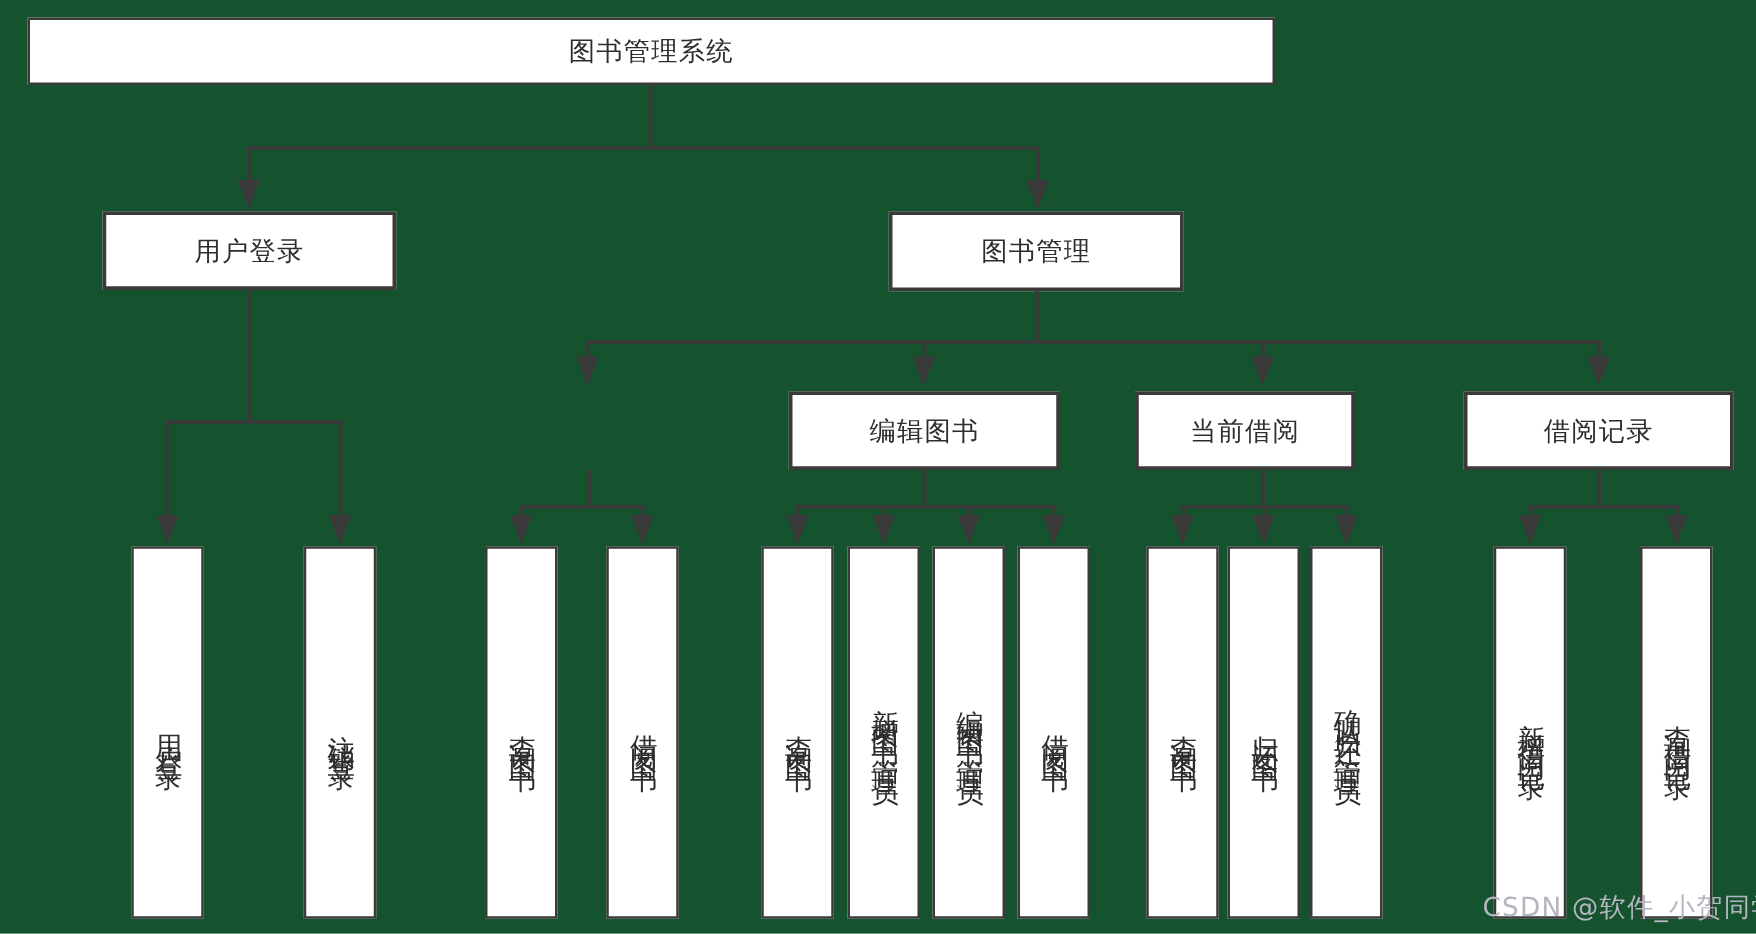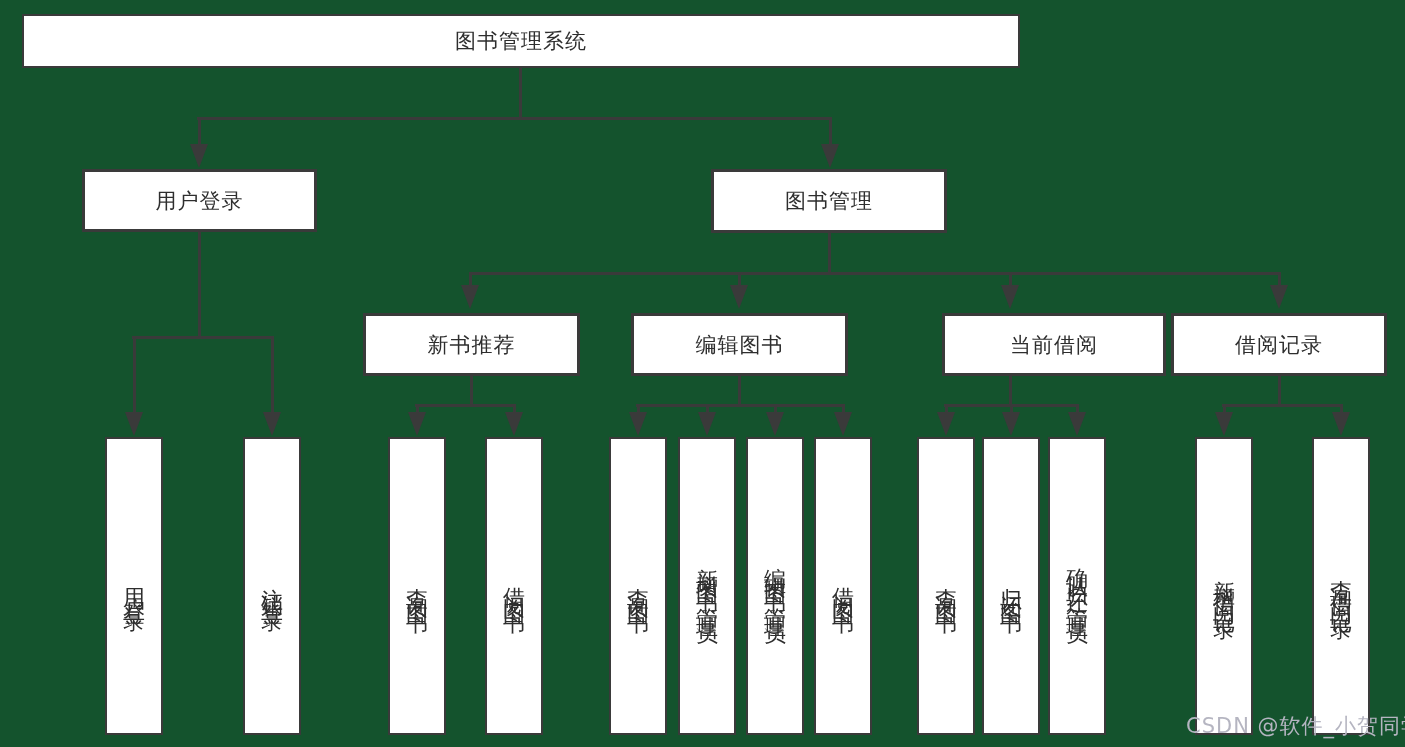--- a/index.html
+++ b/index.html
@@ -95,27 +95,24 @@
   <div class="hline" style="left:469px; top:272px; width:811px;"></div>
   <div class="vline" style="left:469px; top:272px; height:15px;"></div>
   <div class="arrow" style="left:461px; top:285px;"></div>
   <div class="vline" style="left:738px; top:272px; height:15px;"></div>
   <div class="arrow" style="left:730px; top:285px;"></div>
   <div class="vline" style="left:1009px; top:272px; height:15px;"></div>
   <div class="arrow" style="left:1001px; top:285px;"></div>
   <div class="vline" style="left:1278px; top:272px; height:15px;"></div>
   <div class="arrow" style="left:1270px; top:285px;"></div>
 
-  <div class="box" style="left:363px; top:313px; width:217px; height:63px;">
-    <span class="lbl">新书推荐</span>
-  </div>
   <div class="box" style="left:631px; top:313px; width:217px; height:63px;">
     <span class="lbl">编辑图书</span>
   </div>
-  <div class="box" style="left:942px; top:313px; width:224px; height:63px;">
+  <div class="box" style="left:908px; top:313px; width:176px; height:63px;">
     <span class="lbl">当前借阅</span>
   </div>
   <div class="box" style="left:1171px; top:313px; width:216px; height:63px;">
     <span class="lbl">借阅记录</span>
   </div>
 
   <div class="vline" style="left:470px; top:376px; height:30px;"></div>
   <div class="hline" style="left:415px; top:404px; width:101px;"></div>
   <div class="vline" style="left:416px; top:404px; height:10px;"></div>
   <div class="arrow" style="left:408px; top:412px;"></div>

